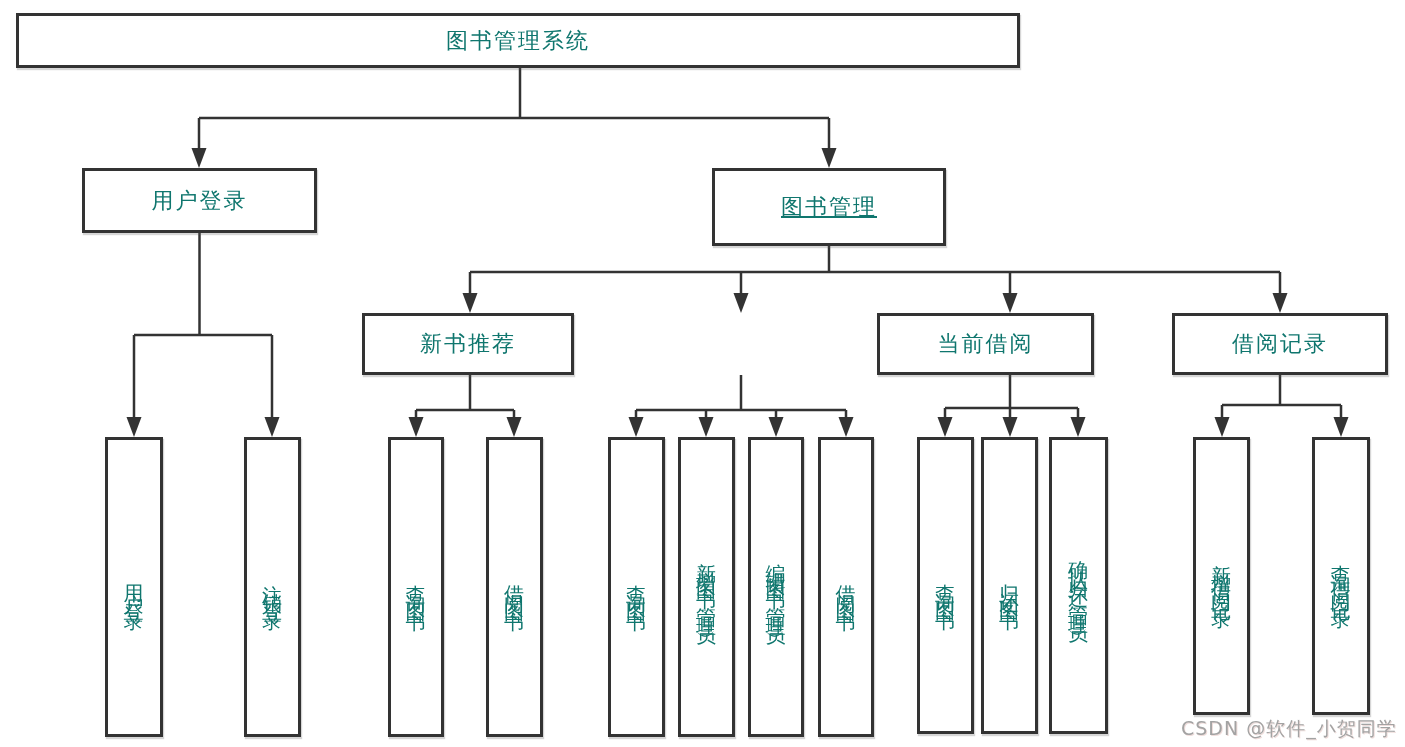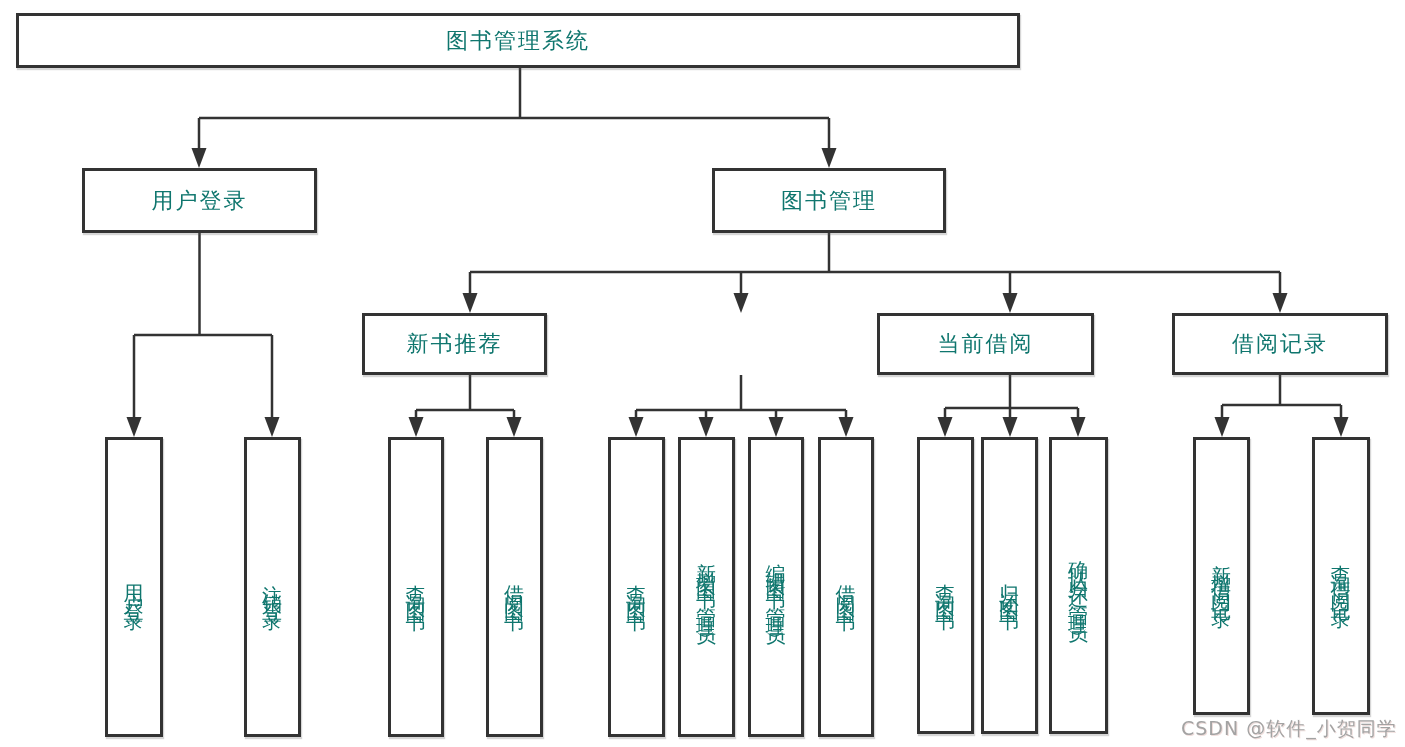--- a/index.html
+++ b/index.html
@@ -132,23 +132,23 @@
         <path d="M1341 405 V419" fill="none"></path>
         <polygon points="1341,437 1333.5,417 1348.5,417" stroke="none"></polygon>
       </g>
 
     </g>
   </svg>
 
   <div class="node h-node" style="left:16px; top:13px; width:1004px; height:55px;">图书管理系统</div>
 
   <div class="node h-node" style="left:82px; top:168px; width:235px; height:65px;">用户登录</div>
-  <div class="node h-node" style="left:712px; top:168px; width:234px; height:65px;">图书管理</div>
+  <div class="node h-node" style="left:712px; top:168px; width:234px; height:78px;text-decoration:underline;">图书管理</div>
 
-  <div class="node h-node" style="left:362px; top:313px; width:185px; height:62px;">新书推荐</div>
+  <div class="node h-node" style="left:362px; top:313px; width:212px; height:62px;">新书推荐</div>
   <div class="node h-node" style="left:877px; top:313px; width:217px; height:62px;">当前借阅</div>
   <div class="node h-node" style="left:1172px; top:313px; width:216px; height:62px;">借阅记录</div>
 
   <div class="node v-node" style="left:105px; top:437px; width:58px; height:300px;">用户登录</div>
   <div class="node v-node" style="left:244px; top:437px; width:57px; height:300px;">注销登录</div>
 
   <div class="node v-node" style="left:388px; top:437px; width:56px; height:300px;">查询图书</div>
   <div class="node v-node" style="left:486px; top:437px; width:57px; height:300px;">借阅图书</div>
 
   <div class="node v-node" style="left:608px; top:437px; width:57px; height:300px;">查询图书</div>

